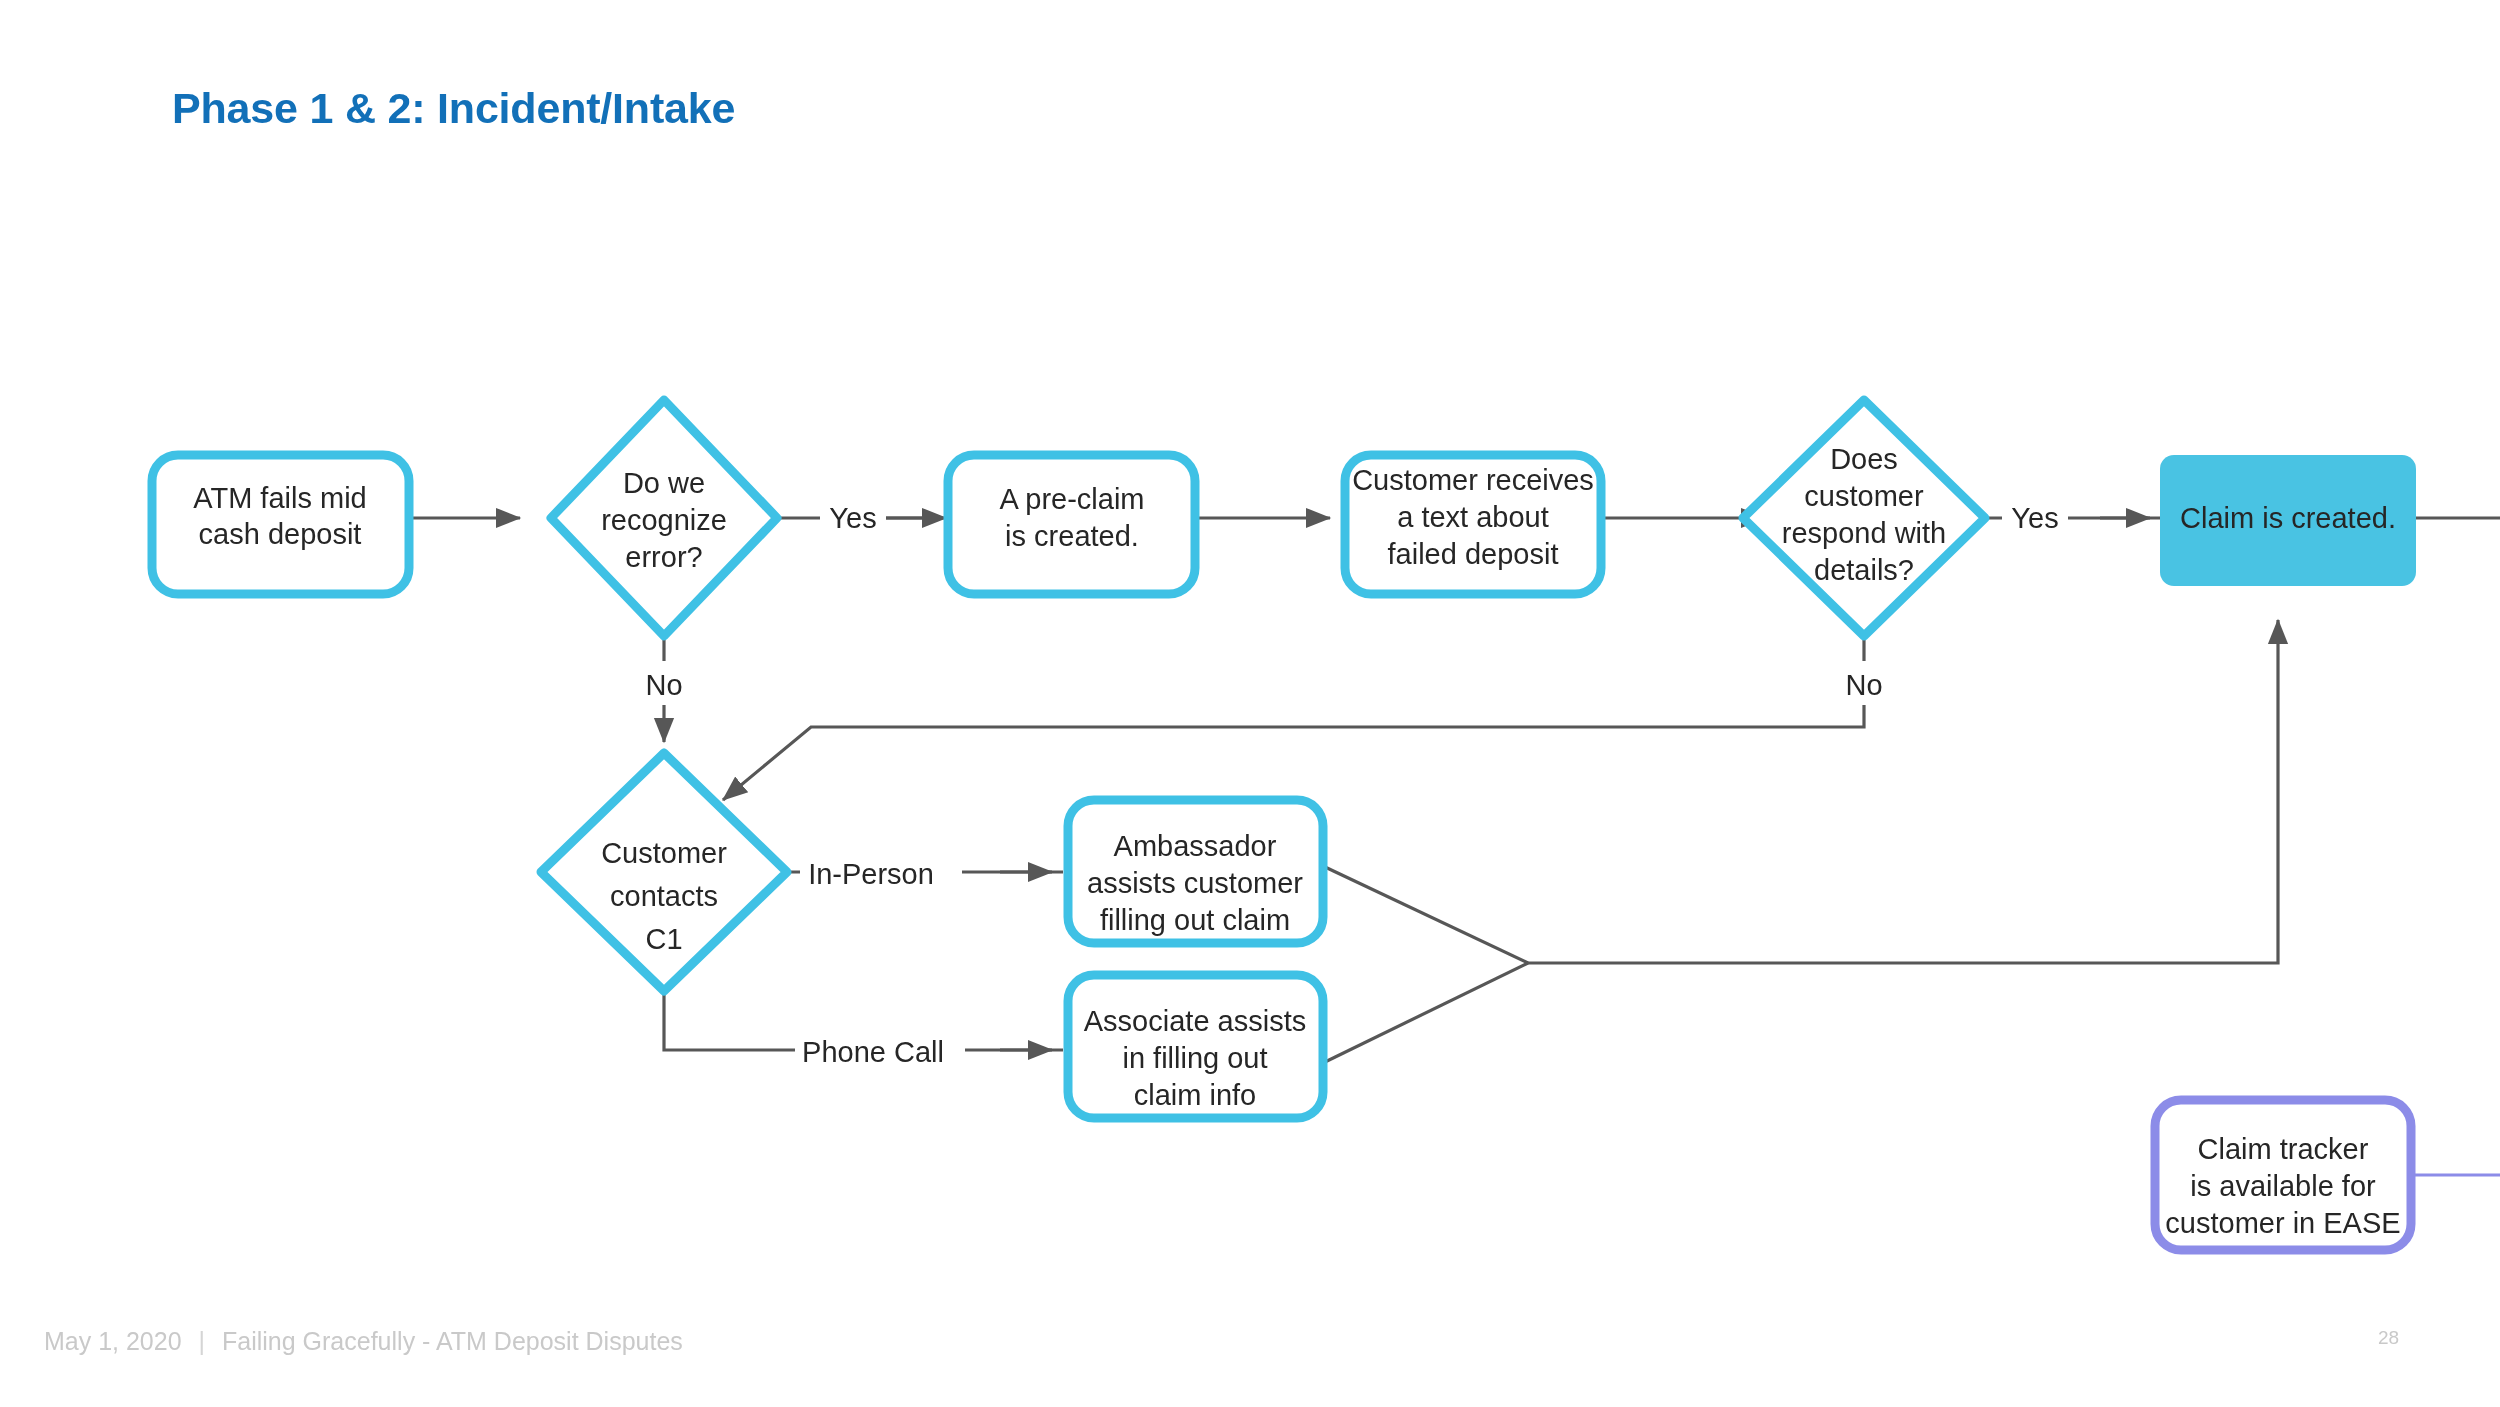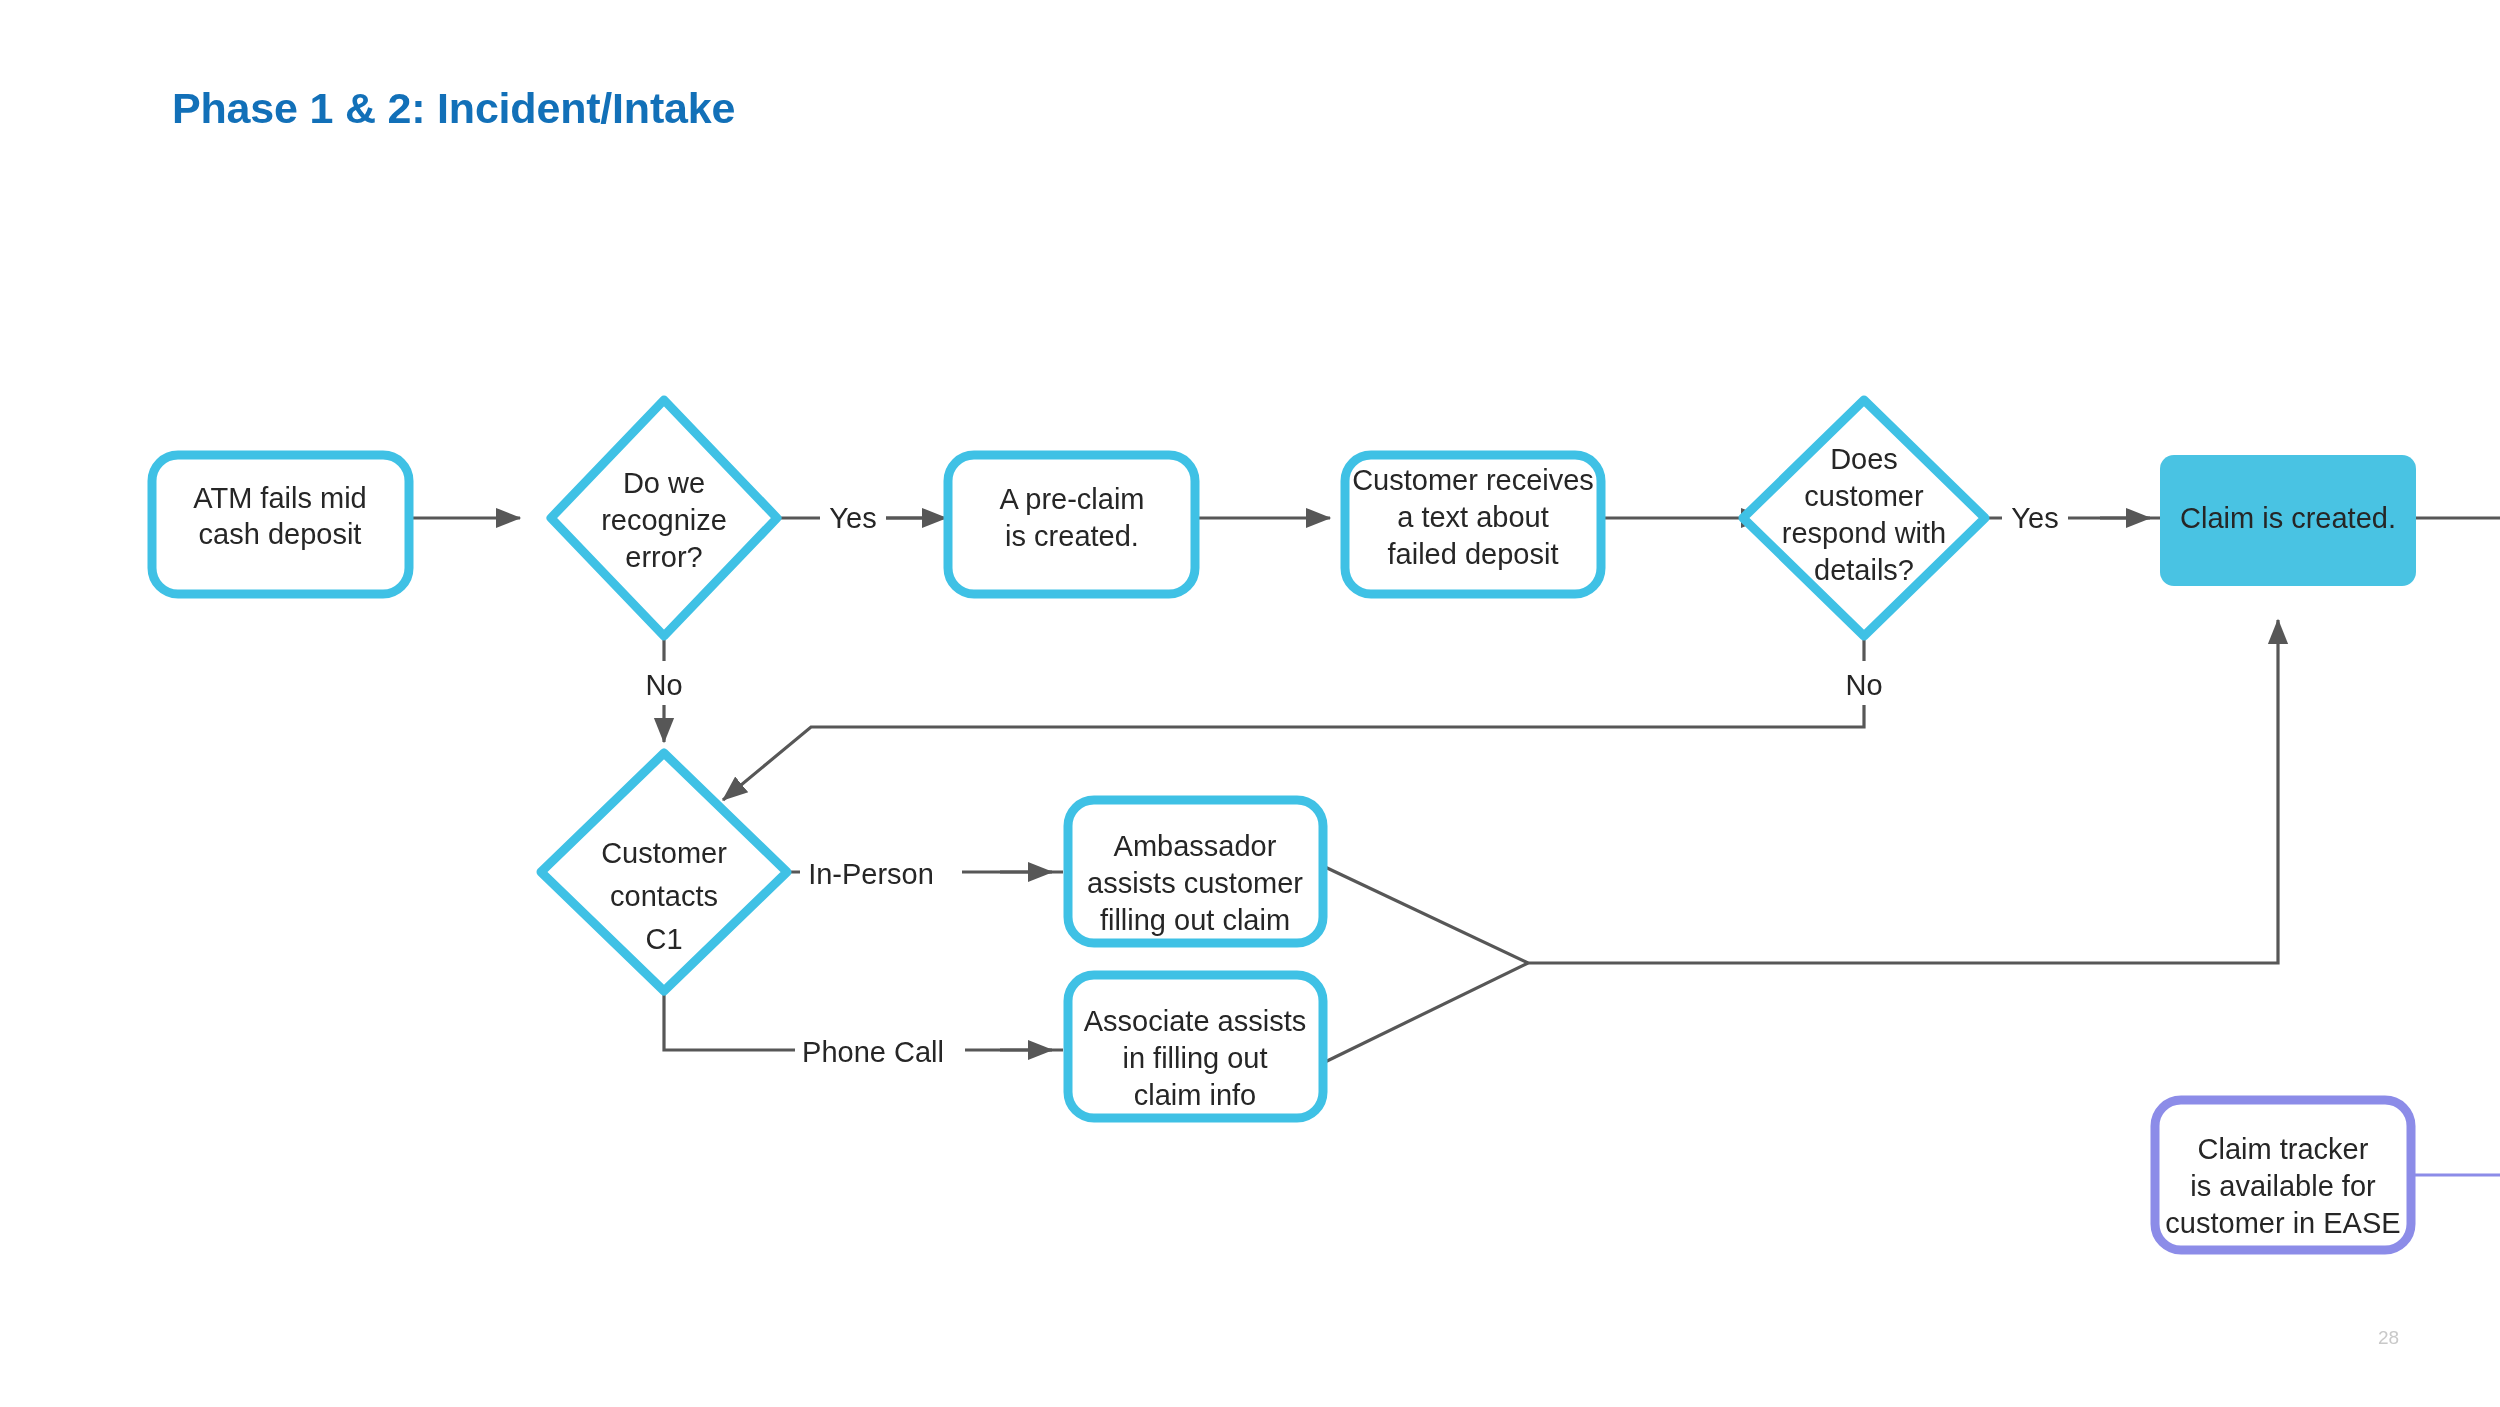--- a/index.html
+++ b/index.html
@@ -223,16 +223,21 @@
       <text class="edge-label" x="1864" y="695" text-anchor="middle">No</text>
 
       <rect class="label-bg" x="800" y="850" width="162" height="44"></rect>
       <text class="edge-label" x="871" y="884" text-anchor="middle">In-Person</text>
 
       <rect class="label-bg" x="795" y="1028" width="170" height="44"></rect>
       <text class="edge-label" x="873" y="1062" text-anchor="middle">Phone Call</text>
     </g>
   </svg>
 
+  <div class="footer-left">
+    <span>May 1, 2020</span>
+    <span class="footer-sep">|</span>
+    <span>Failing Gracefully - ATM Deposit Disputes</span>
+  </div>
 
   <div class="footer-page">28</div>
 
 </div>
 
 </body></html>

